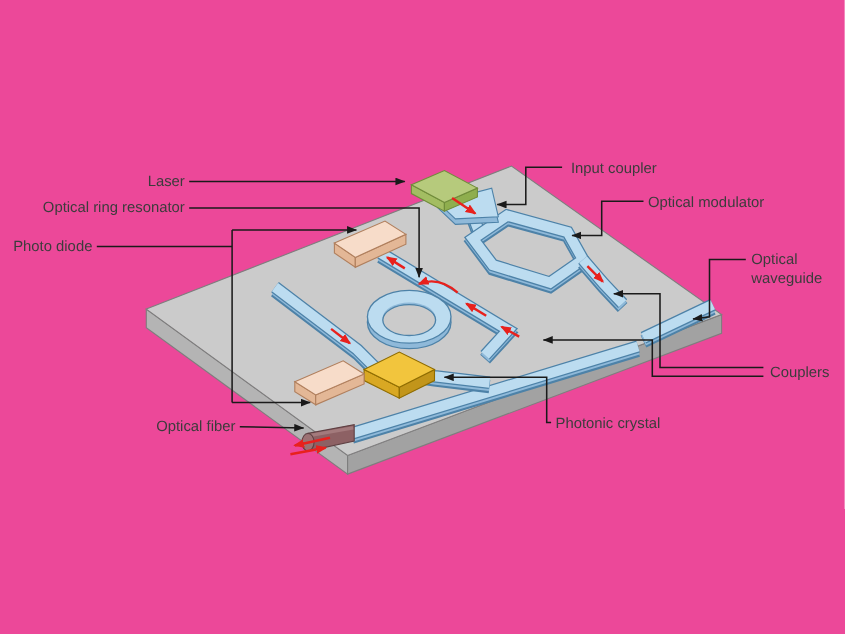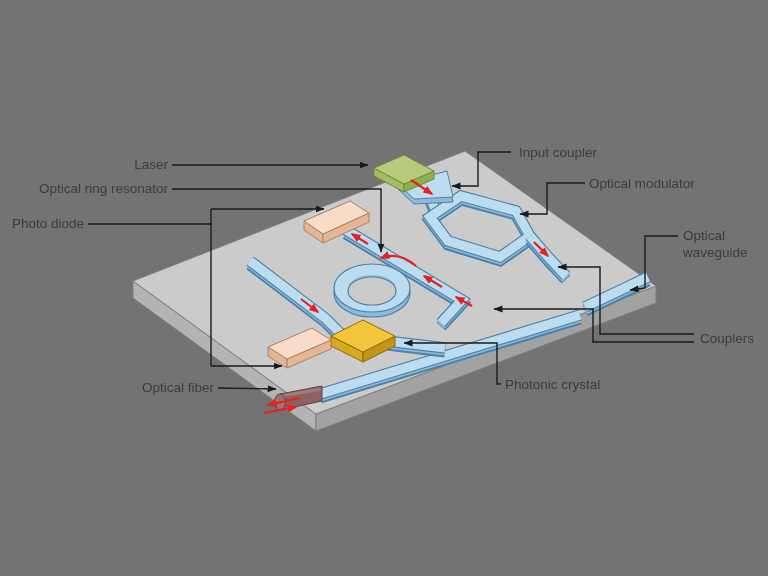--- a/index.html
+++ b/index.html
@@ -1,16 +1,16 @@
 <!DOCTYPE html>
 <html style="--chip_top: #cbcbcb; --chip_side_left: #b4b4b4; --chip_side_right: #a2a2a2; --chip_outline: #7e7e7e; --waveguide_top: #bcdcf0; --waveguide_side: #8fb9d9; --waveguide_outline: #4d82a8; --laser_top: #b6ca7c; --laser_side_left: #a3bd62; --laser_side_right: #8fae4e; --laser_outline: #708c3a; --photodiode_top: #f7dcc9; --photodiode_side: #e3b796; --photodiode_outline: #b07f5d; --crystal_top: #f2c53d; --crystal_side_left: #d9a823; --crystal_side_right: #c2951a; --crystal_outline: #8f6c00; --fiber_body: #8d6164; --fiber_top: #a37a7c; --fiber_cap: #9c7274; --fiber_outline: #5f4043; --flow_arrow: #e8211d; --connector: #1a1a1a; --label_text: #3c3c3c;"><head>
 <meta charset="utf-8">
 <style>
   html,body{margin:0;padding:0;background:#fff;}
-  .stage{position:relative;width:768px;height:576px;background:#737373;overflow:hidden;
+  .stage{position:relative;width:768px;height:576px;background:#ec4899;overflow:hidden;
          font-family:"Liberation Sans",sans-serif;}
   svg{position:absolute;left:0;top:0;}
   .lbl{font-size:13.5px;fill:var(--label_text);}
   .conn{fill:none;stroke:var(--connector);stroke-width:1.4;}
   .flow{fill:none;stroke:var(--flow_arrow);stroke-width:2.2;}
   .chip-top{fill:var(--chip_top);stroke:var(--chip_outline);stroke-width:1;}
   .chip-l{fill:var(--chip_side_left);stroke:var(--chip_outline);stroke-width:1;}
   .chip-r{fill:var(--chip_side_right);stroke:var(--chip_outline);stroke-width:1;}
   .wg use{fill:none;stroke-linecap:butt;stroke-linejoin:miter;}
   .wg-o {stroke:var(--waveguide_outline);stroke-width:12;}

